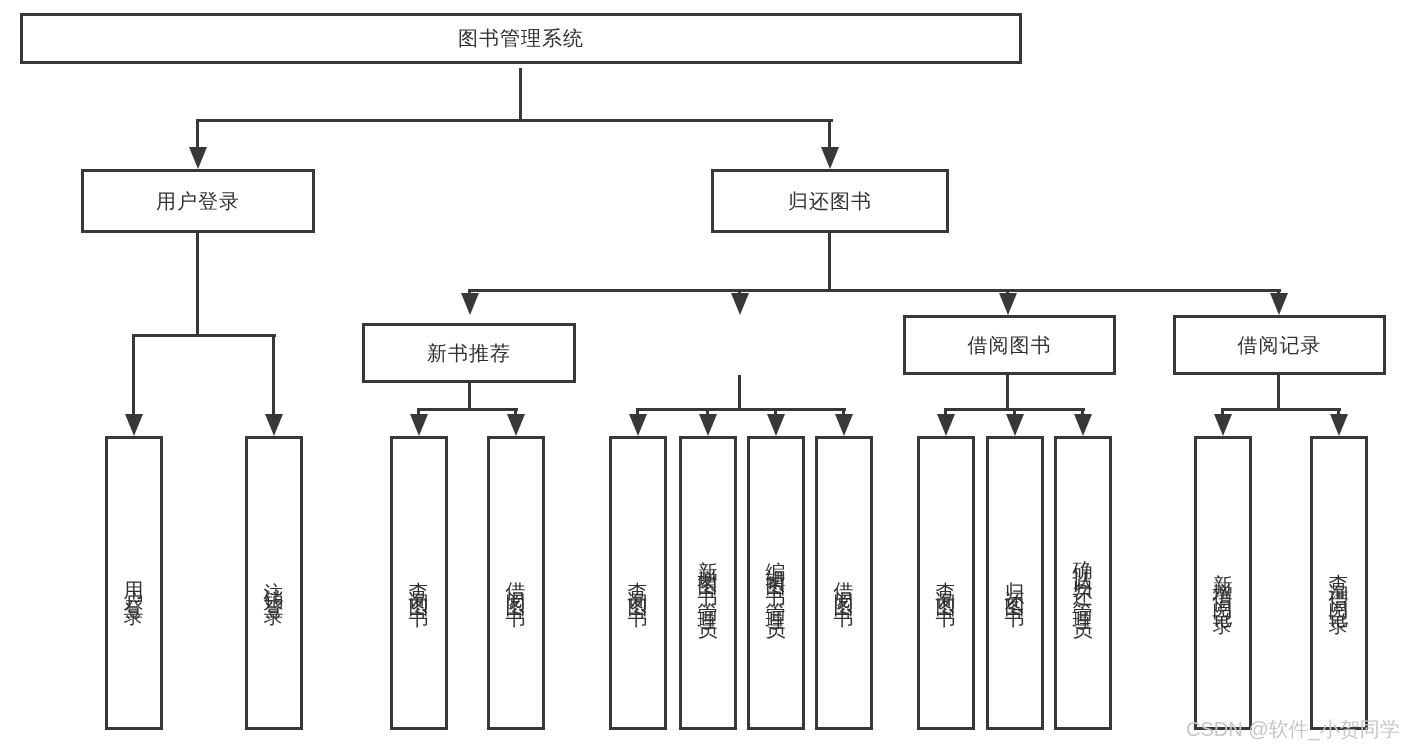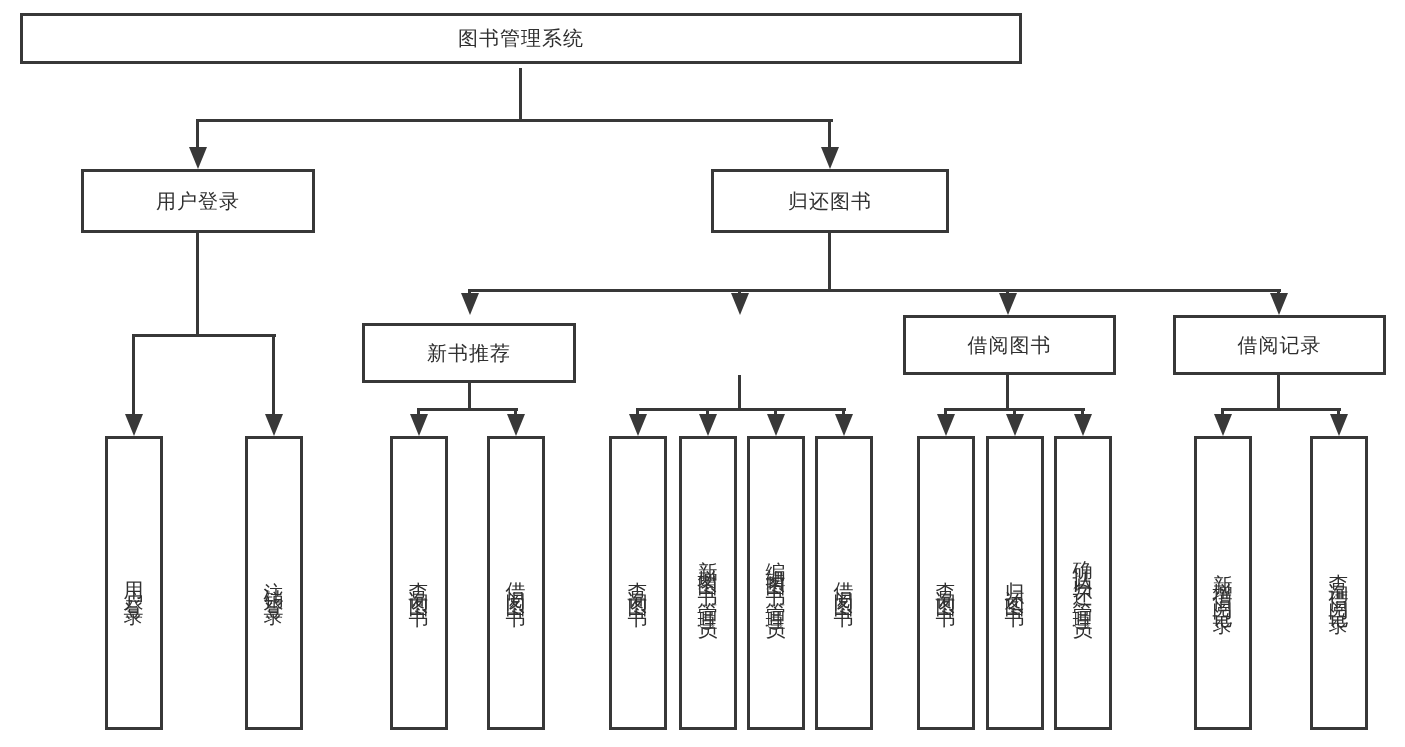--- a/index.html
+++ b/index.html
@@ -178,14 +178,15 @@
     <span class="vtext">确认归还（管理员）</span>
   </div>
 
   <div class="box vbox" style="left:1194px;top:436px;width:58px;height:294px">
     <span class="vtext">新增借阅记录</span>
   </div>
   <div class="box vbox" style="left:1310px;top:436px;width:58px;height:294px">
     <span class="vtext">查询借阅记录</span>
   </div>
 
+  <div class="watermark">CSDN @软件_小贺同学</div>
 
 </div>
 
 </body></html>

